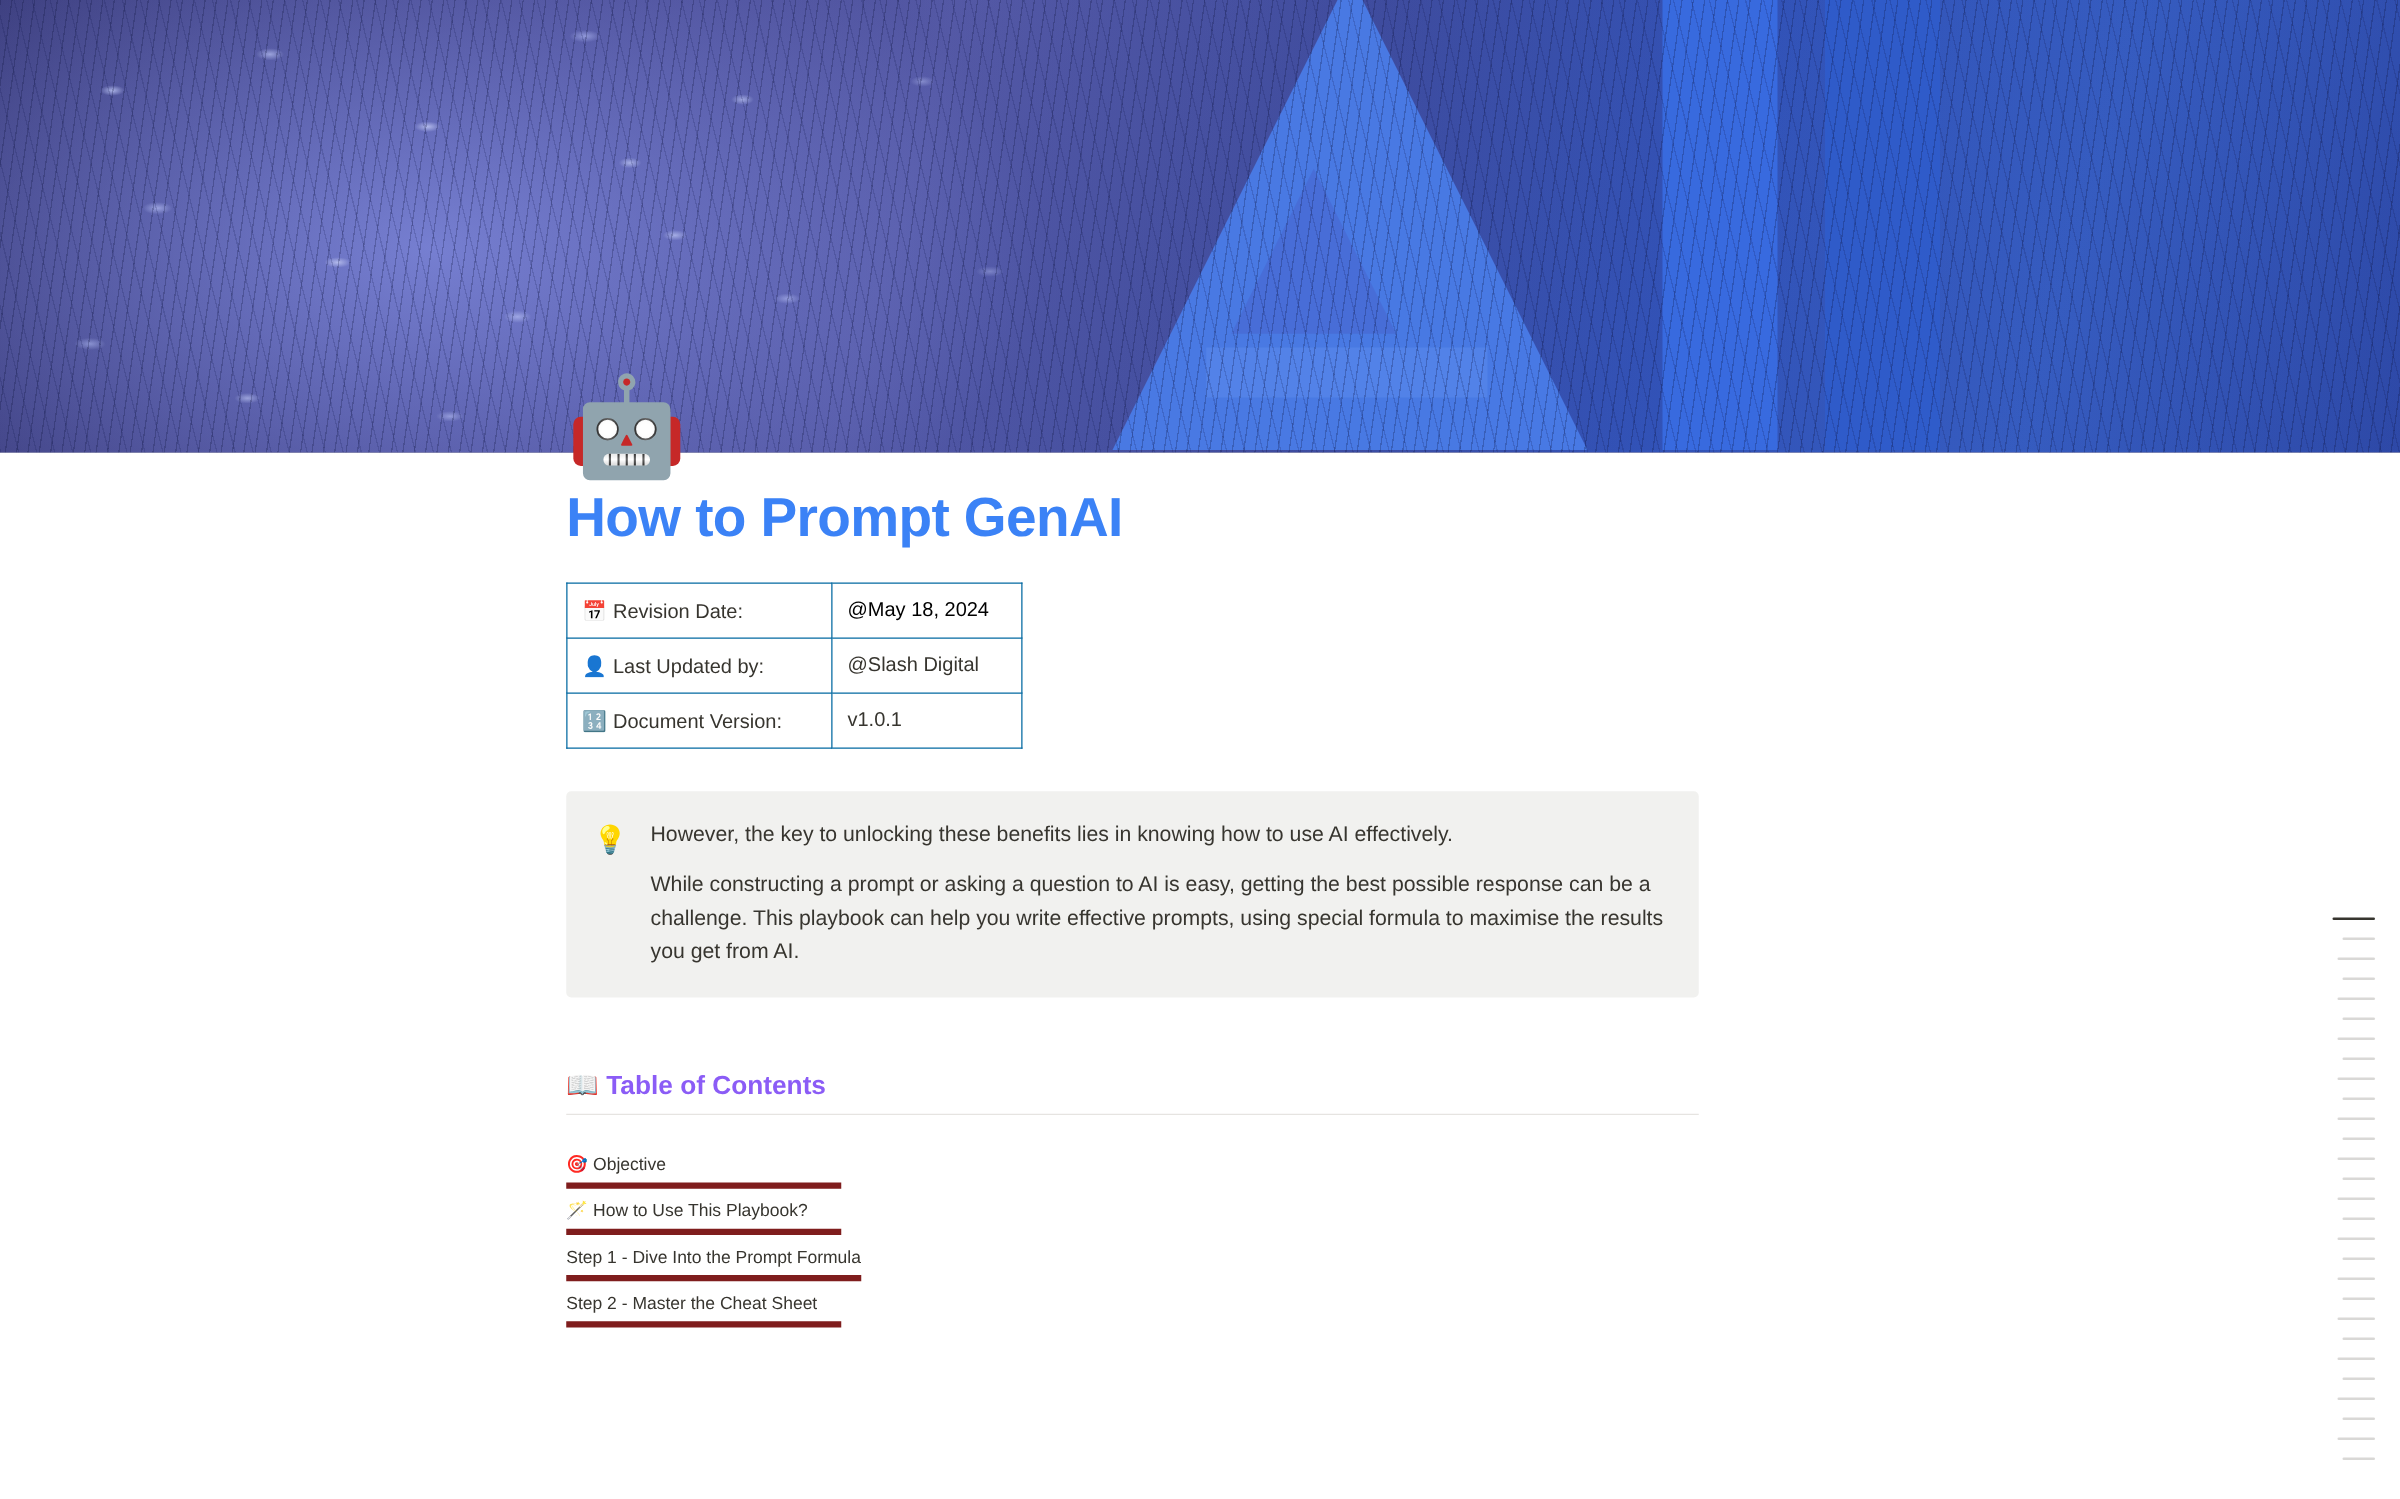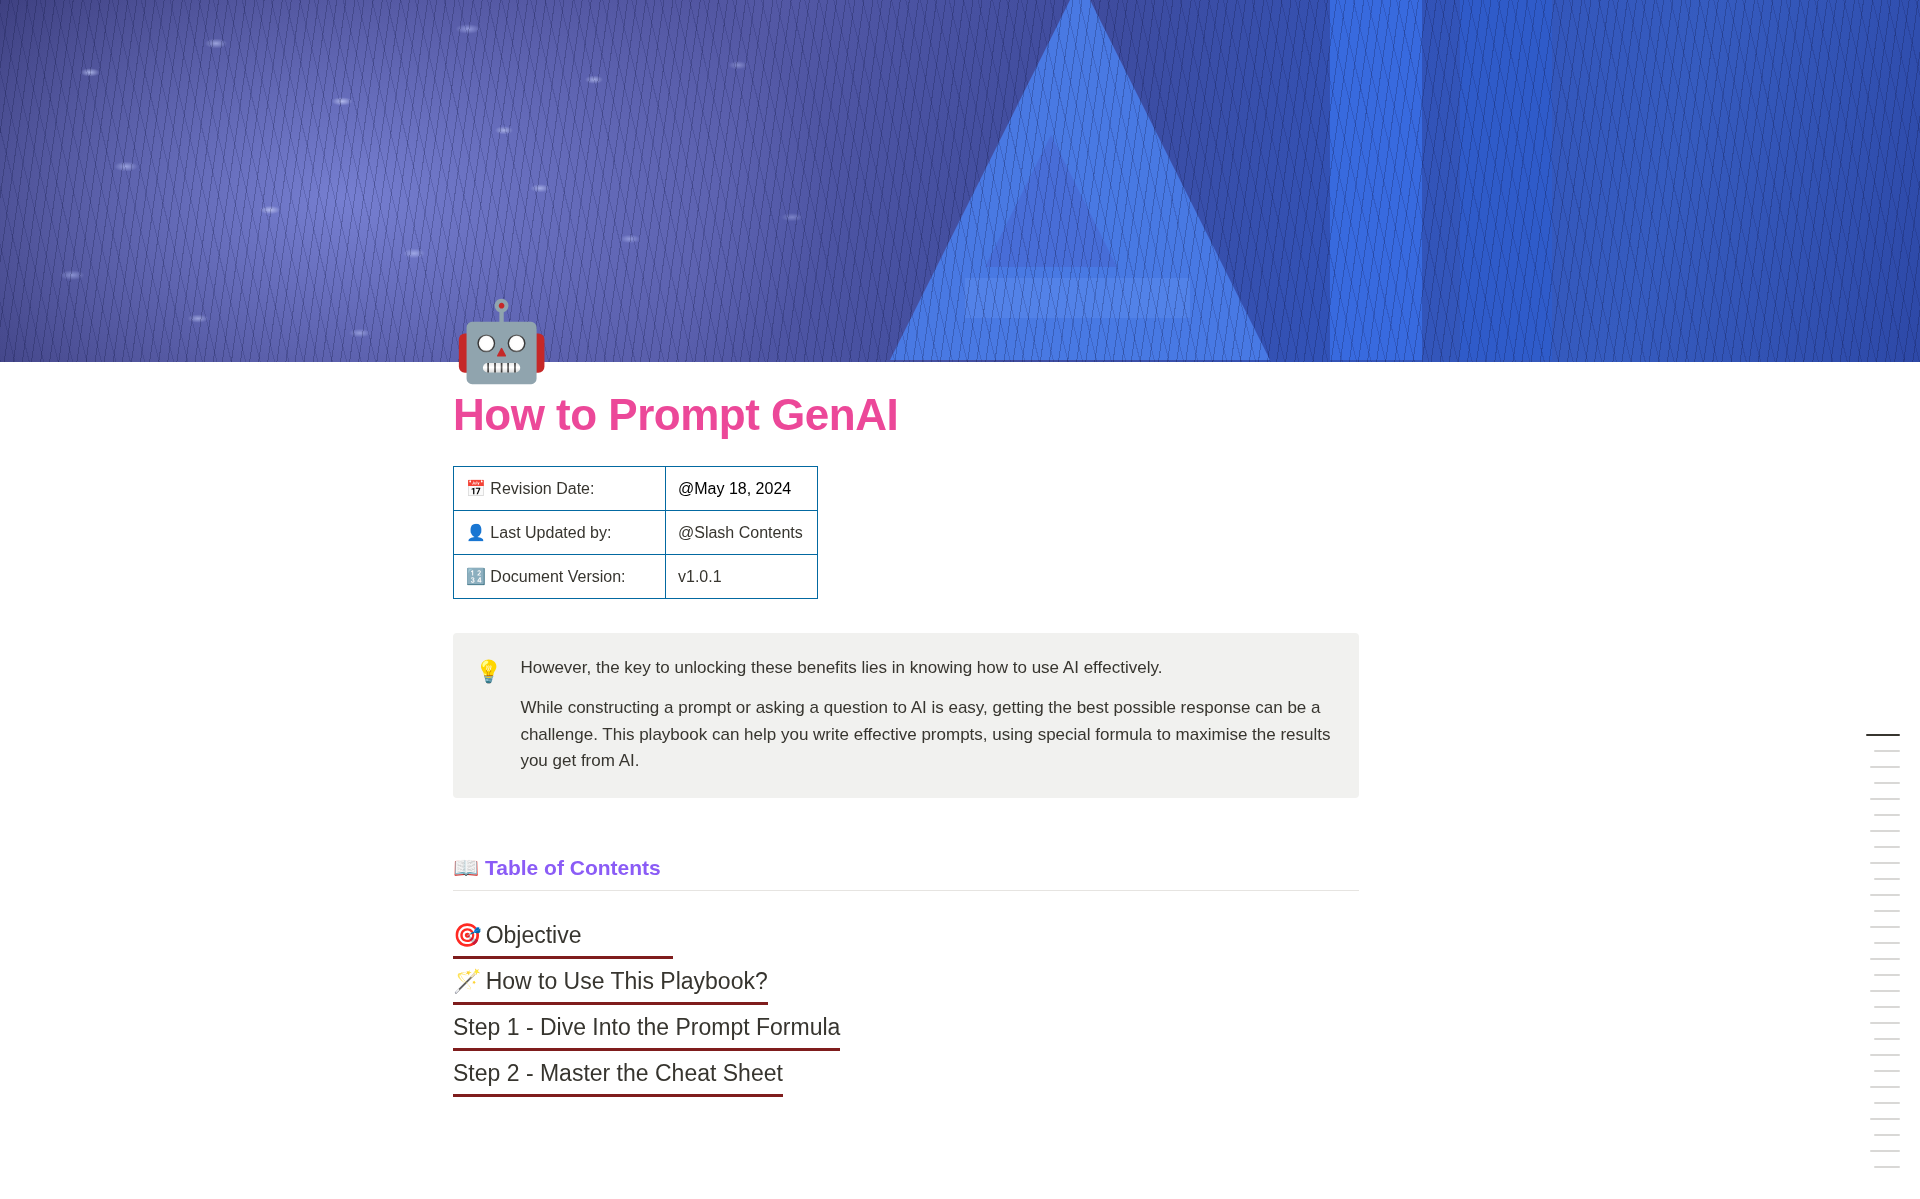--- a/index.html
+++ b/index.html
@@ -129,21 +129,21 @@
     line-height: 1;
     margin-top: -60px;
     margin-bottom: 6px;
     user-select: none;
   }
 
   .page-title {
     font-size: 44px;
     font-weight: bold;
     letter-spacing: -0.5px;
-    color: #ec4899;
+    color: #3b82f6;
     margin: 10px 0 26px 0;
   }
 
   
   .meta-table {
     border-collapse: collapse;
     margin-bottom: 34px;
     font-size: 16px;
   }
   .meta-table td {
@@ -187,24 +187,24 @@
   .toc-heading {
     font-size: 21px;
     font-weight: 600;
     color: #8b5cf6;
     padding-bottom: 10px;
     border-bottom: 1px solid #e6e4e1;
     margin-bottom: 26px;
   }
   .toc-list { }
   .toc-item {
-    font-size: 23px;
+    font-size: 14px;
     color: #37352f;
     padding: 5px 0 7px 0;
-    border-bottom: 3px solid #7f1d1d;
+    border-bottom: 5px solid #7f1d1d;
     display: block;
     text-decoration: none;
     width: fit-content;
     min-width: 220px;
     margin-bottom: 4px;
   }
   .toc-item .emoji { margin-right: 4px; }
 
   
   .minimap {
@@ -255,21 +255,21 @@
           </td>
           <td class="val">
             <span class="mention">@May 18, 2024</span>
           </td>
         </tr>
         <tr>
           <td class="key">
             <span>👤</span><span> Last Updated by:</span>
           </td>
           <td class="val">
-            <span class="mention-dark">@Slash Contents</span>
+            <span class="mention-dark">@Slash Digital</span>
           </td>
         </tr>
         <tr>
           <td class="key">
             <span>🔢</span><span> Document Version:</span>
           </td>
           <td class="val">v1.0.1</td>
         </tr>
       </tbody>
     </table>

